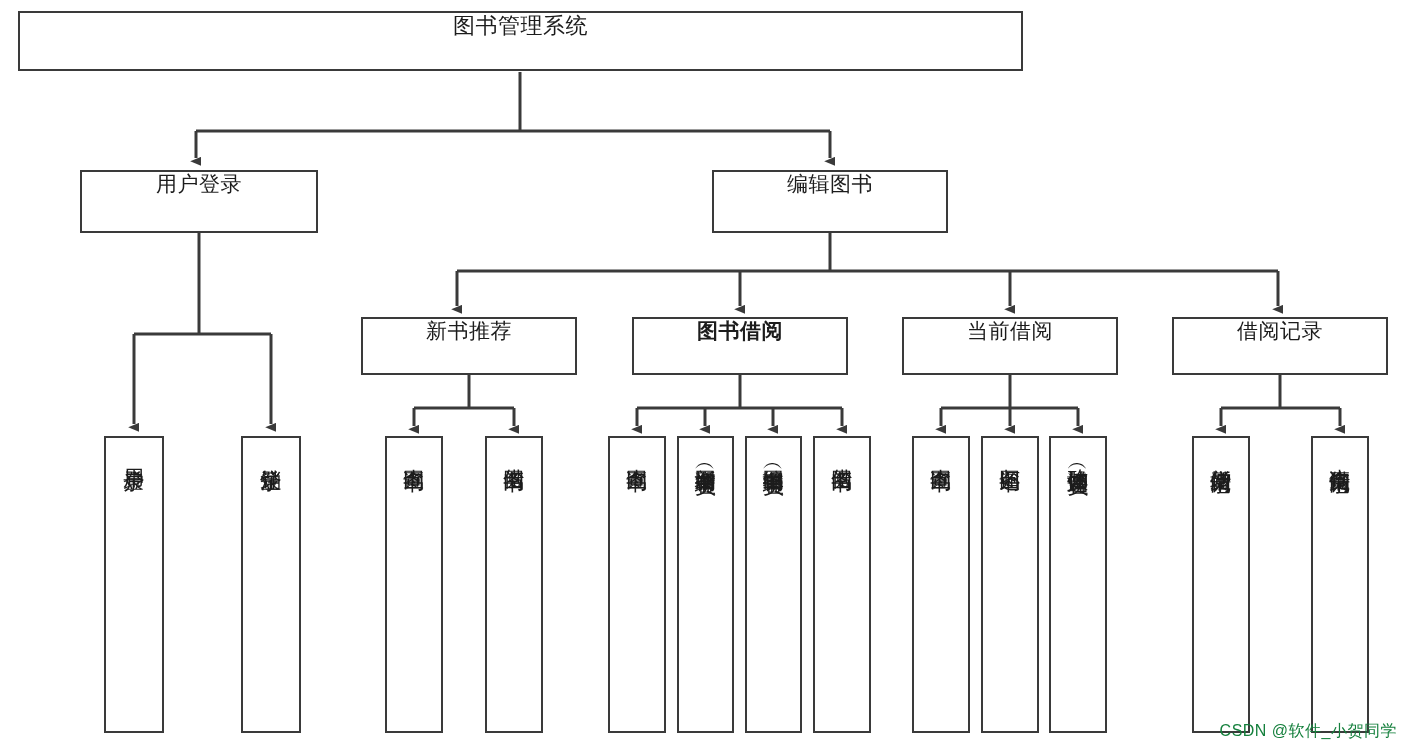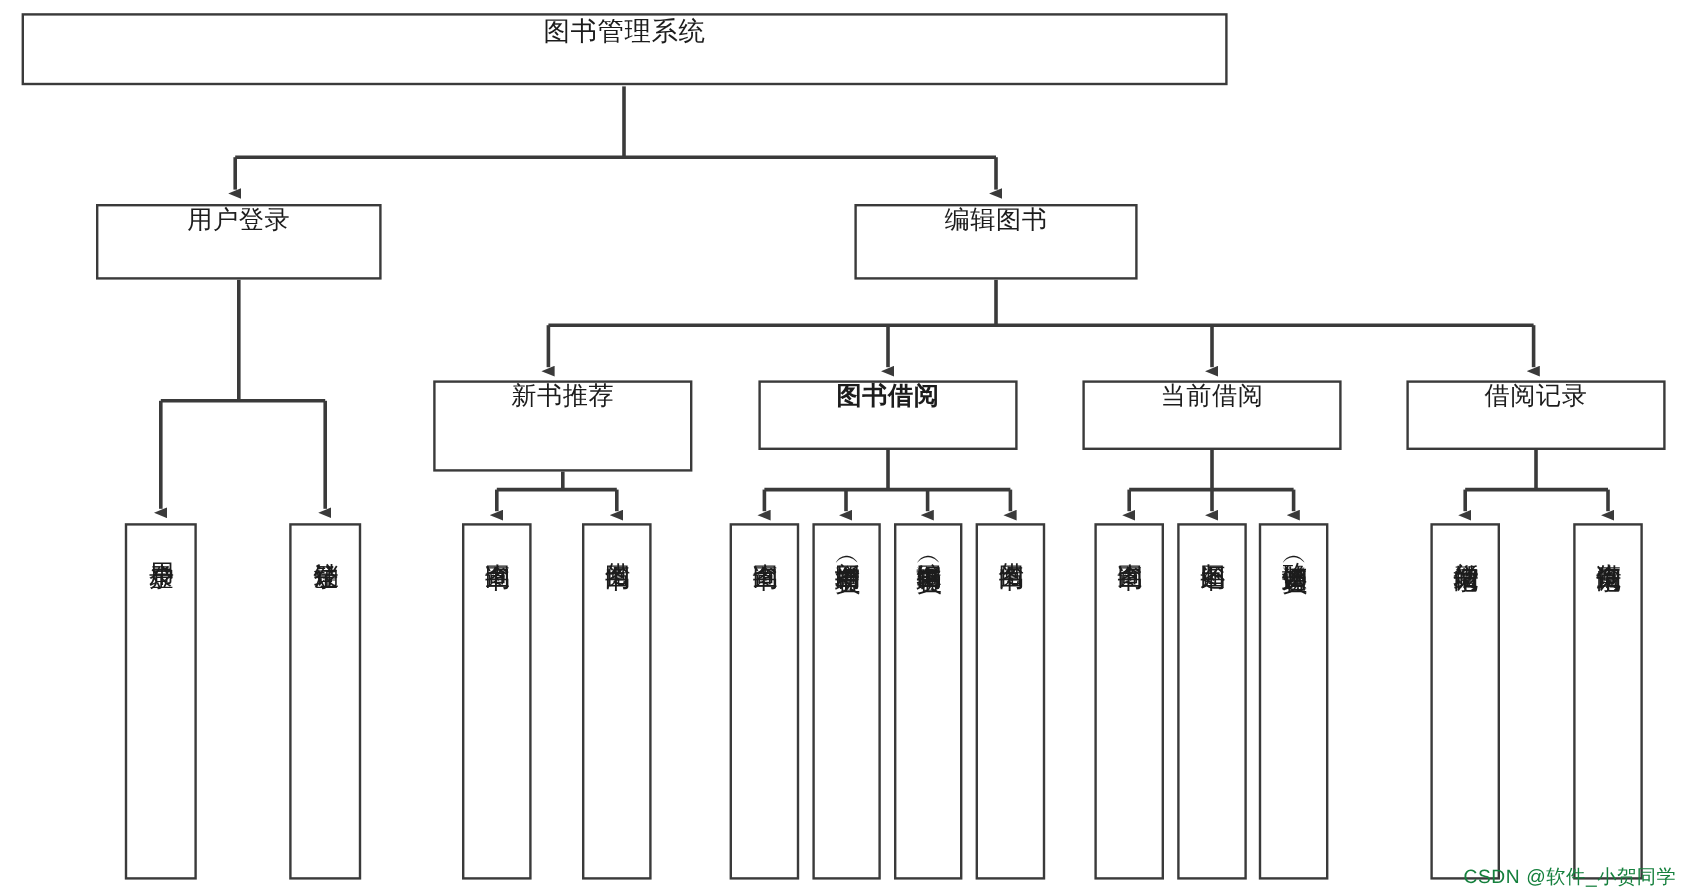--- a/index.html
+++ b/index.html
@@ -129,21 +129,21 @@
     <span class="label">图书管理系统</span>
   </div>
 
   <div class="node h" style="left:80px; top:170px; width:238px; height:63px;">
     <span class="label">用户登录</span>
   </div>
   <div class="node h" style="left:712px; top:170px; width:236px; height:63px;">
     <span class="label">编辑图书</span>
   </div>
 
-  <div class="node h" style="left:361px; top:317px; width:216px; height:76px;">
+  <div class="node h" style="left:361px; top:317px; width:216px; height:58px;">
     <span class="label">新书推荐</span>
   </div>
   <div class="node h" style="left:632px; top:317px; width:216px; height:58px;font-weight:bold;">
     <span class="label">图书借阅</span>
   </div>
   <div class="node h" style="left:1172px; top:317px; width:216px; height:58px;">
     <span class="label">借阅记录</span>
   </div>
   <div class="node h" style="left:902px; top:317px; width:216px; height:58px;">
     <span class="label">当前借阅</span>

